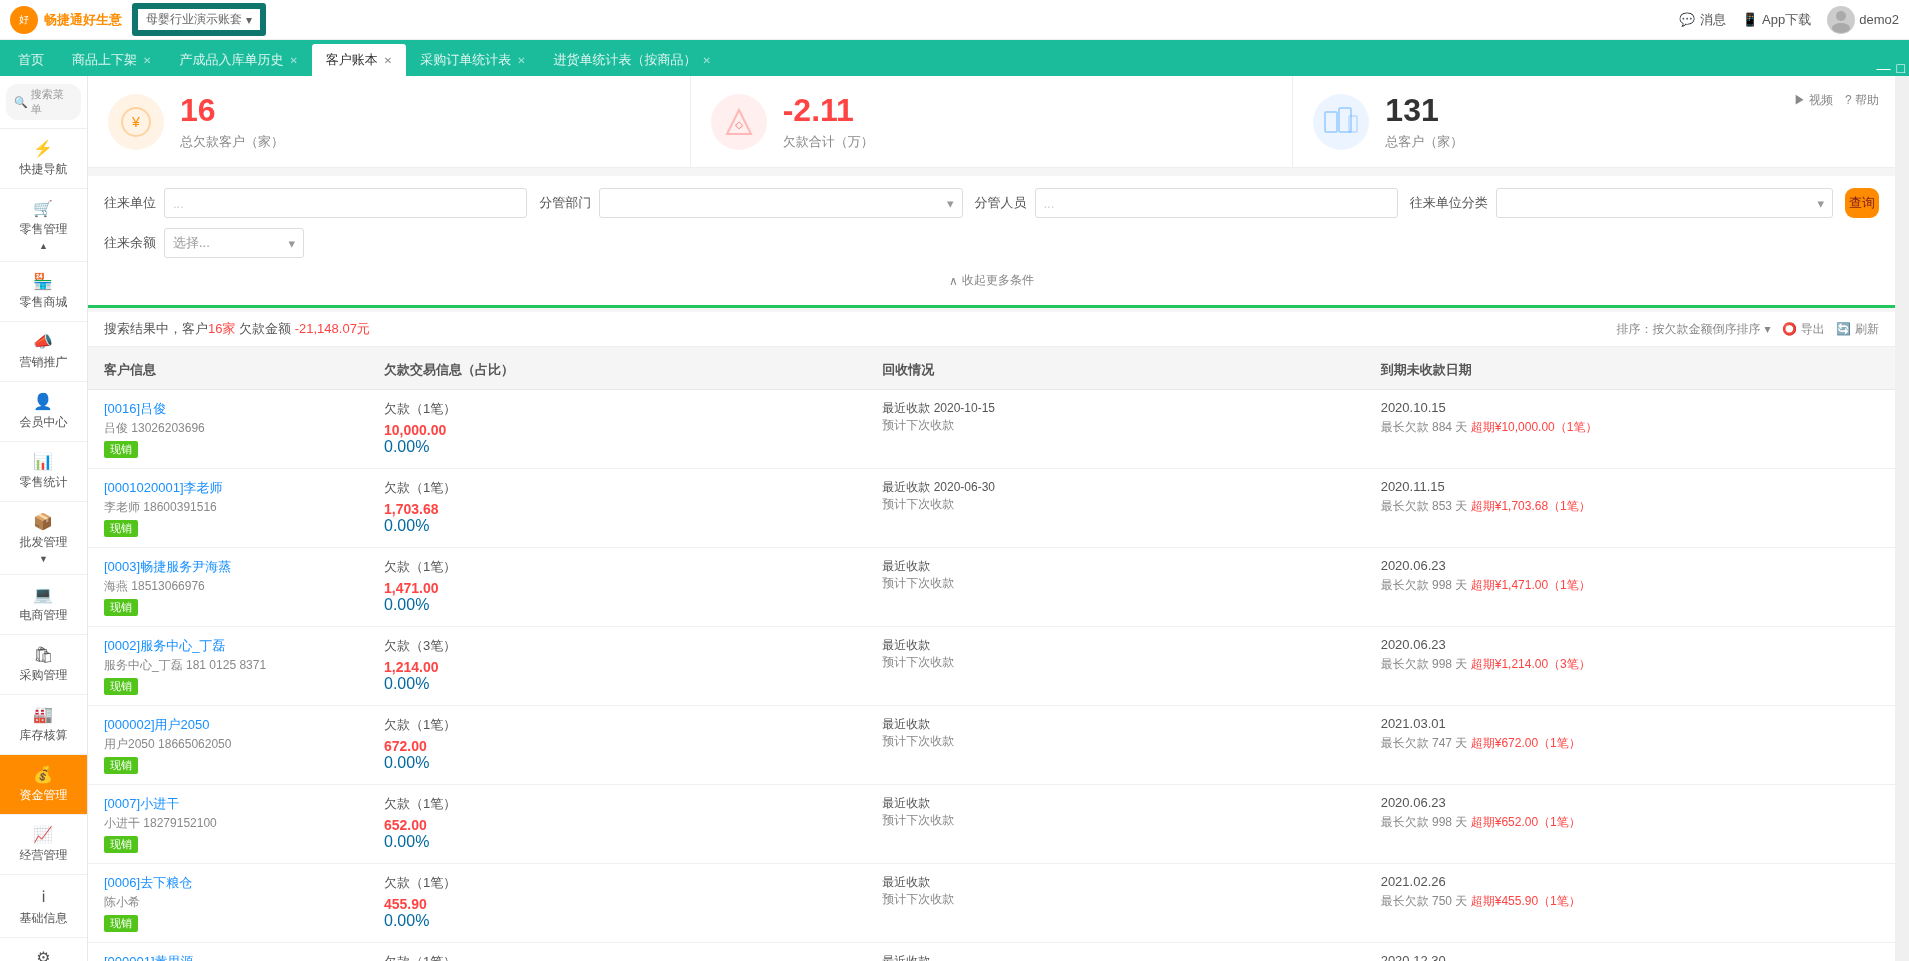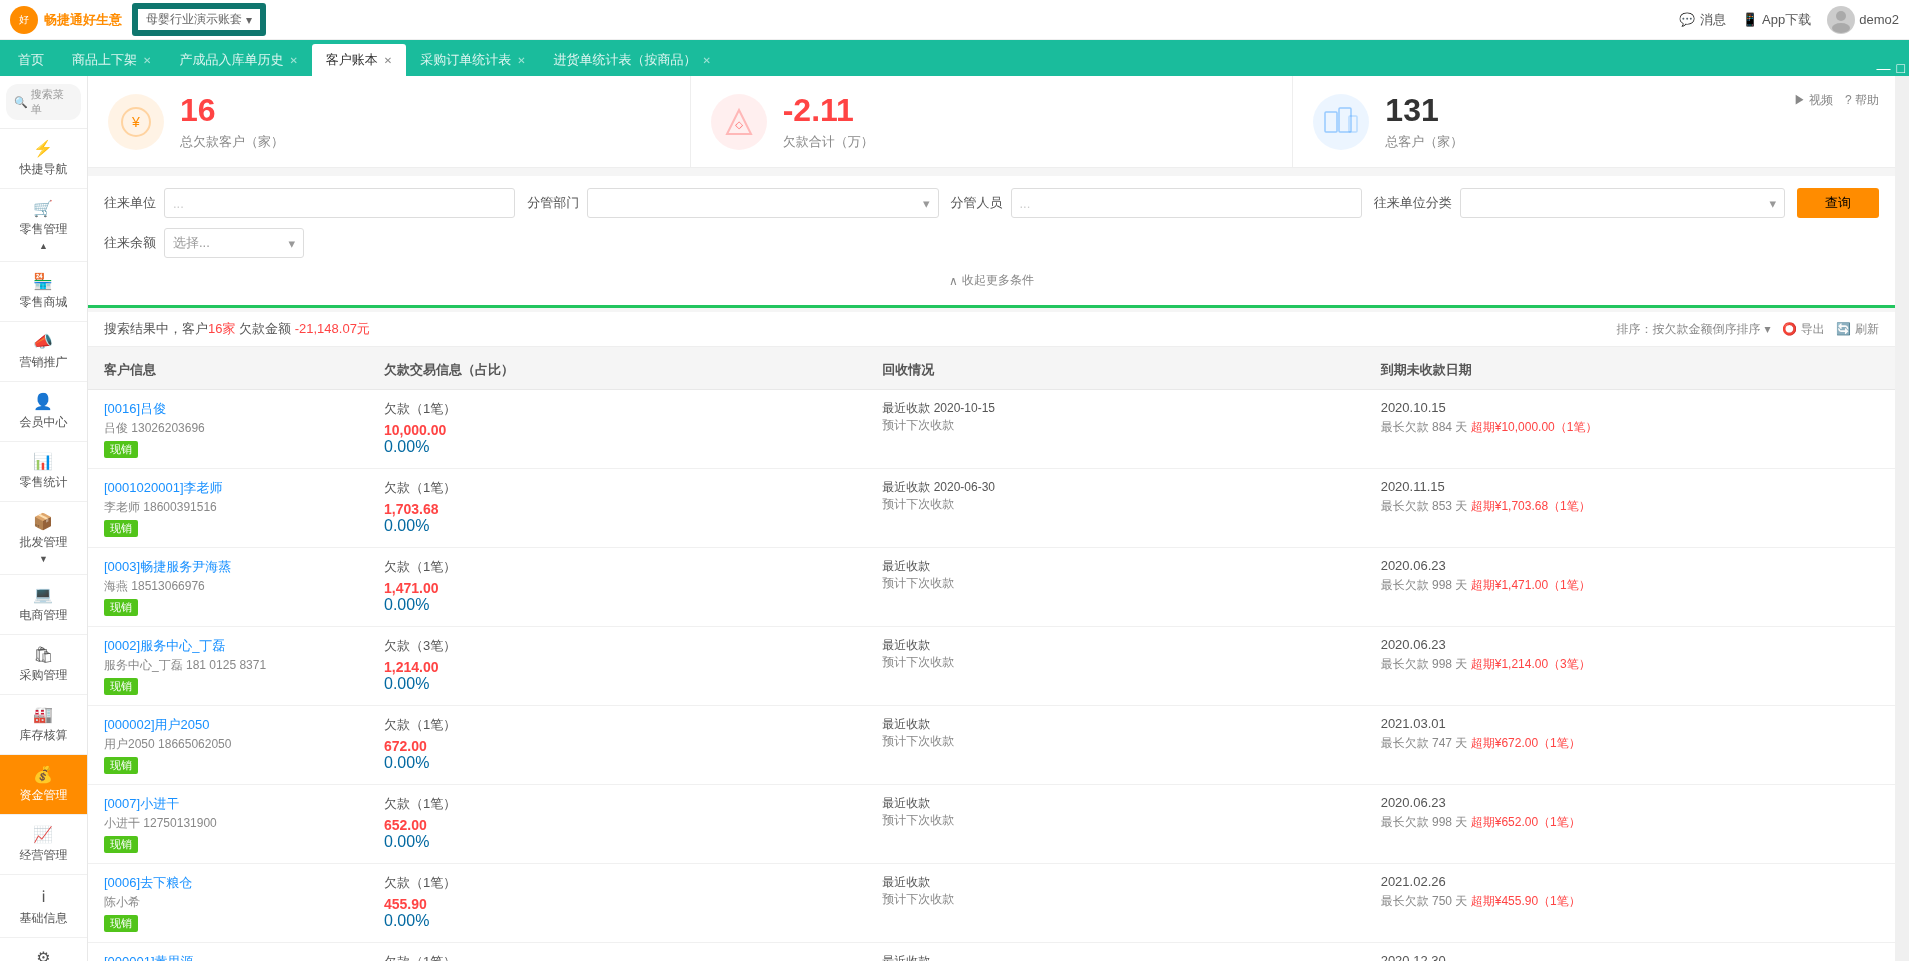--- a/index.html
+++ b/index.html
@@ -167,24 +167,24 @@
       font-size: 13px;
       color: #999;
       display: flex;
       align-items: center;
       justify-content: space-between;
       cursor: pointer;
       background: #fff;
     }
     .search-btn {
       background: #ff8c00;
-      color: #000000;
+      color: #7f1d1d;
       border: none;
-      padding: 6px 28px;
-      border-radius: 3px;
+      padding: 6px 4px;
+      border-radius: 9px;
       cursor: pointer;
       font-size: 13px;
       height: 30px;
     }
     .collapse-btn {
       text-align: center;
       color: #888;
       font-size: 12px;
       padding: 4px 0;
       cursor: pointer;
@@ -636,21 +636,21 @@
           <div class="overdue-info">
             <span>最长欠款 747 天</span>
             <span class="overdue-amount">超期¥672.00（1笔）</span>
           </div>
         </div>
       </div>
 
       <div class="table-row">
         <div>
           <div class="customer-name">[0007]小进干</div>
-          <div class="customer-sub">小进干  12750131900</div>
+          <div class="customer-sub">小进干  18279152100</div>
           <span class="tag-green">现销</span>
         </div>
         <div>
           <div class="debt-count">欠款（1笔）</div>
           <div class="debt-amount">652.00</div>
           <div class="debt-percent">0.00%</div>
         </div>
         <div>
           <div class="recovery-date">最近收款</div>
           <div class="recovery-label">预计下次收款</div>

